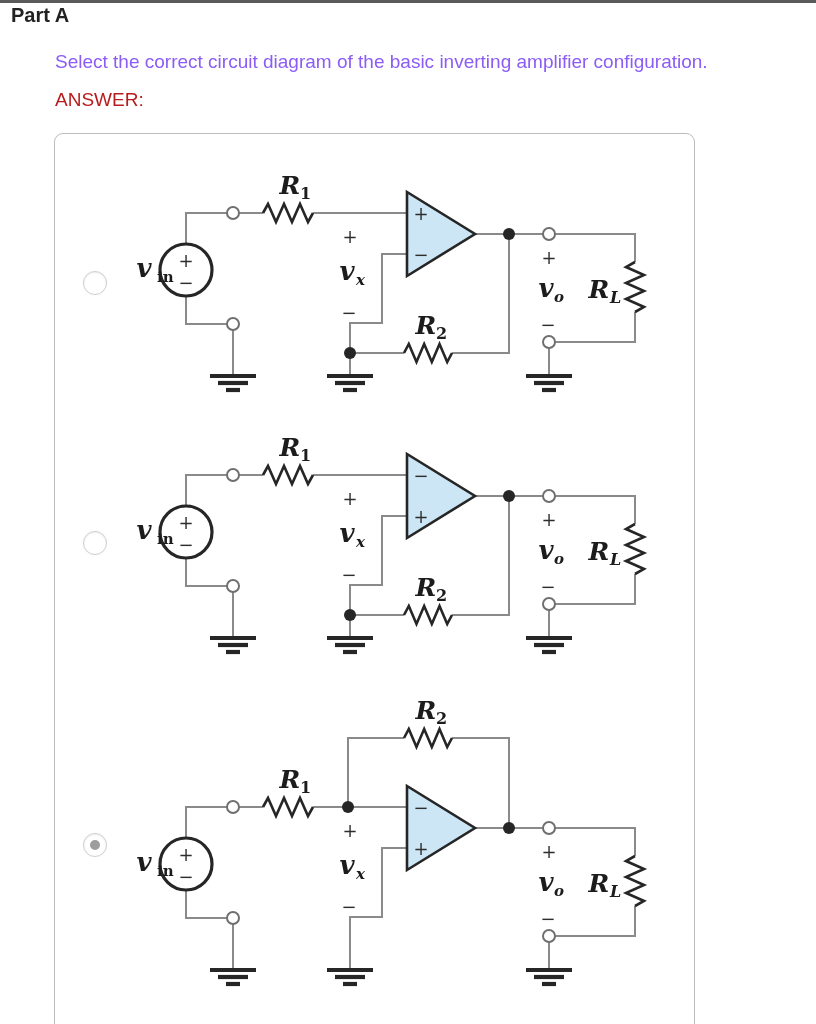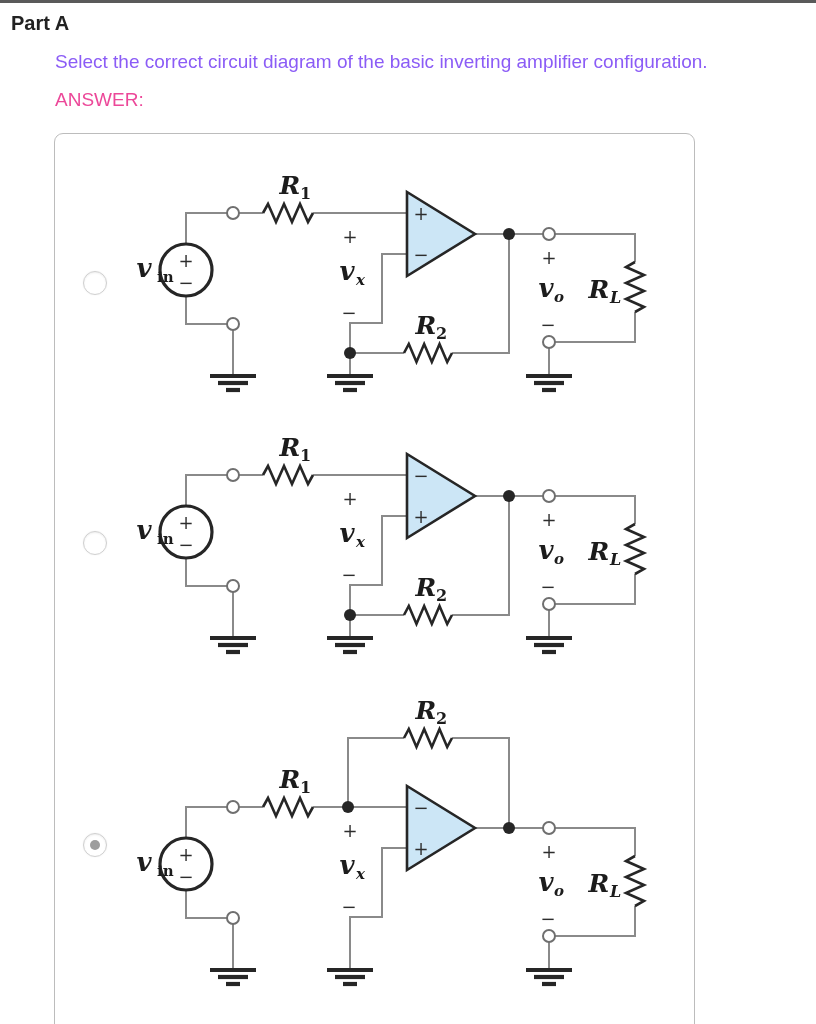--- a/index.html
+++ b/index.html
@@ -1,21 +1,21 @@
 <!DOCTYPE html>
 <html><head>
 <meta charset="utf-8">
 <style>
   html,body{margin:0;padding:0;background:#ffffff;}
   body{width:816px;height:1024px;position:relative;overflow:hidden;
        font-family:"Liberation Sans", sans-serif;color:#3a3a3a;}
   .topbar{position:absolute;left:0;top:0;width:816px;height:3px;background:#5a5a5a;}
-  .part-title{position:absolute;left:11px;top:12px;font-size:20px;font-weight:bold;color:#222;}
+  .part-title{position:absolute;left:11px;top:4px;font-size:20px;font-weight:bold;color:#222;}
   .question{position:absolute;left:55px;top:51px;font-size:19px;color:#8b5cf6;}
-  .answer-label{position:absolute;left:55px;top:89px;font-size:19px;color:#ec4899;}
+  .answer-label{position:absolute;left:55px;top:89px;font-size:19px;color:#b91c1c;}
   .options-box{position:absolute;left:54px;top:133px;width:639px;height:950px;
                border:1px solid #bcbcbc;border-radius:9px;background:#fff;}
   .circuits-svg{position:absolute;left:0;top:0;}
   .radio{position:absolute;width:22px;height:22px;border:1px solid #d0d0d0;border-radius:50%;
          background:#fff;box-shadow:inset 0 1px 2px rgba(0,0,0,.07), 0 0 2px rgba(0,0,0,.05);
          cursor:pointer;}
   .radio.selected::after{content:"";position:absolute;inset:6px;border-radius:50%;
          background:var(--dot,#9d9d9d);}
   .radio-1{left:28px;top:137px;}
   .radio-2{left:28px;top:397px;}

